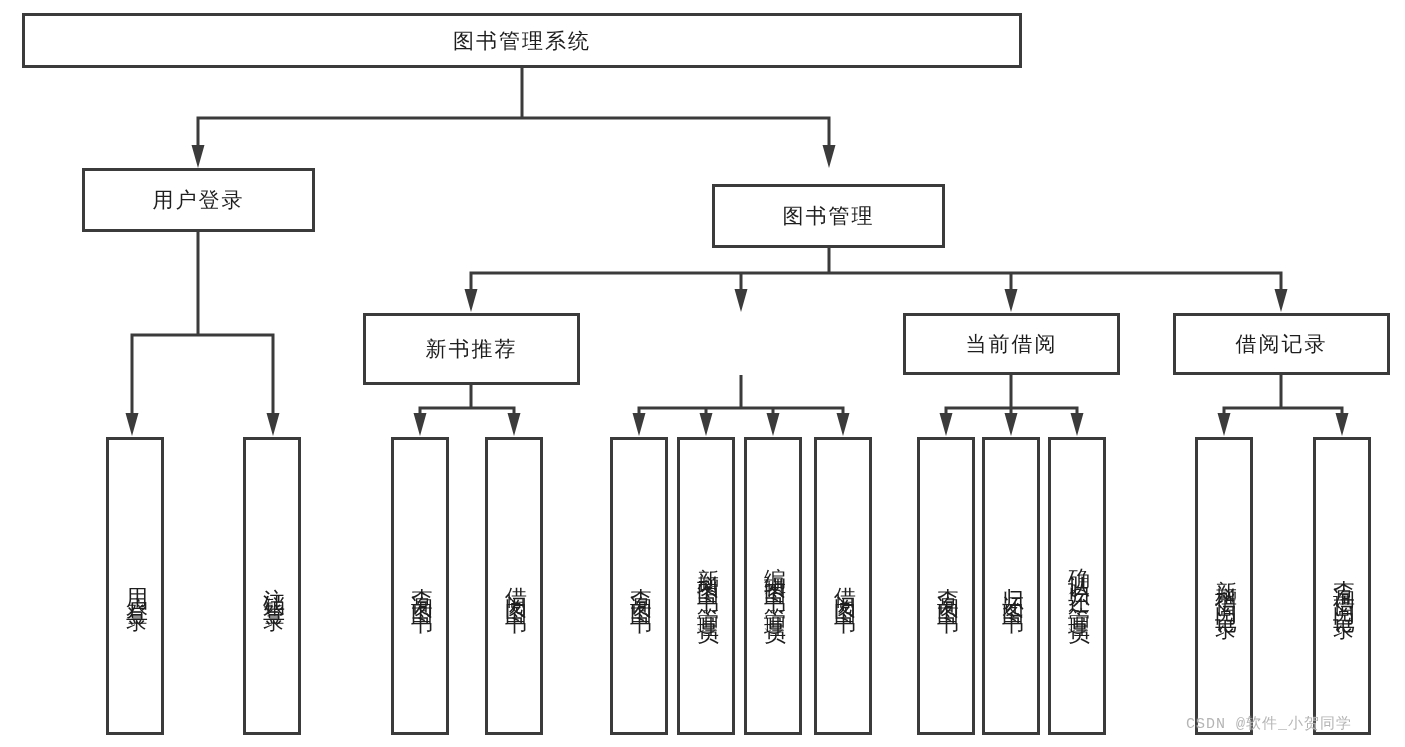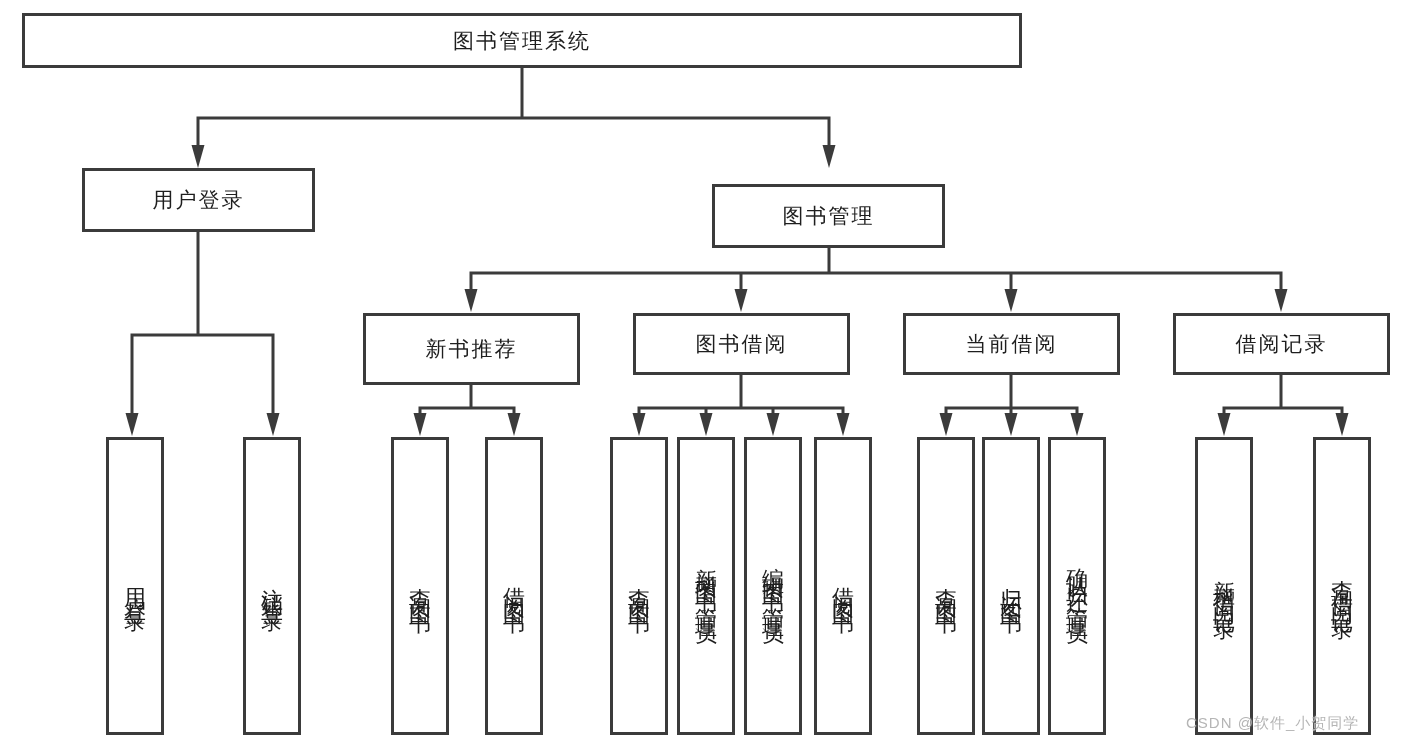--- a/index.html
+++ b/index.html
@@ -7,21 +7,21 @@
     --text:#1e1e1e;
     --bg:#ffffff;
     --wm:#b5b5b5;
   }
   html,body{margin:0;padding:0;background:var(--bg);}
   .canvas{
     position:relative;
     width:1405px;height:747px;
     background:var(--bg);
     overflow:hidden;
-    font-family:Liberation Sans, sans-serif;
+    font-family:Liberation Mono, monospace;
   }
   .connectors{position:absolute;left:0;top:0;z-index:1;}
   .connectors path{stroke:var(--line);stroke-width:3;fill:none;}
   .connectors polygon{fill:var(--line);stroke:none;}
   .node{
     position:absolute;
     box-sizing:border-box;
     border:3px solid var(--line);
     background:#ffffff;
     display:flex;align-items:center;justify-content:center;
@@ -108,23 +108,20 @@
   <div class="node" style="left:82px;top:168px;width:233px;height:64px;">
     <span class="lbl">用户登录</span>
   </div>
   <div class="node" style="left:712px;top:184px;width:233px;height:64px;">
     <span class="lbl">图书管理</span>
   </div>
 
   <div class="node" style="left:363px;top:313px;width:217px;height:72px;">
     <span class="lbl">新书推荐</span>
   </div>
-  <div class="node" style="left:633px;top:313px;width:217px;height:62px;">
-    <span class="lbl">图书借阅</span>
-  </div>
   <div class="node" style="left:903px;top:313px;width:217px;height:62px;align-items:center;">
     <span class="lbl">当前借阅</span>
   </div>
   <div class="node" style="left:1173px;top:313px;width:217px;height:62px;">
     <span class="lbl">借阅记录</span>
   </div>
 
   <div class="node leaf" style="left:106px;top:437px;width:58px;height:298px;">
     <span class="lbl">用户登录</span>
   </div>

